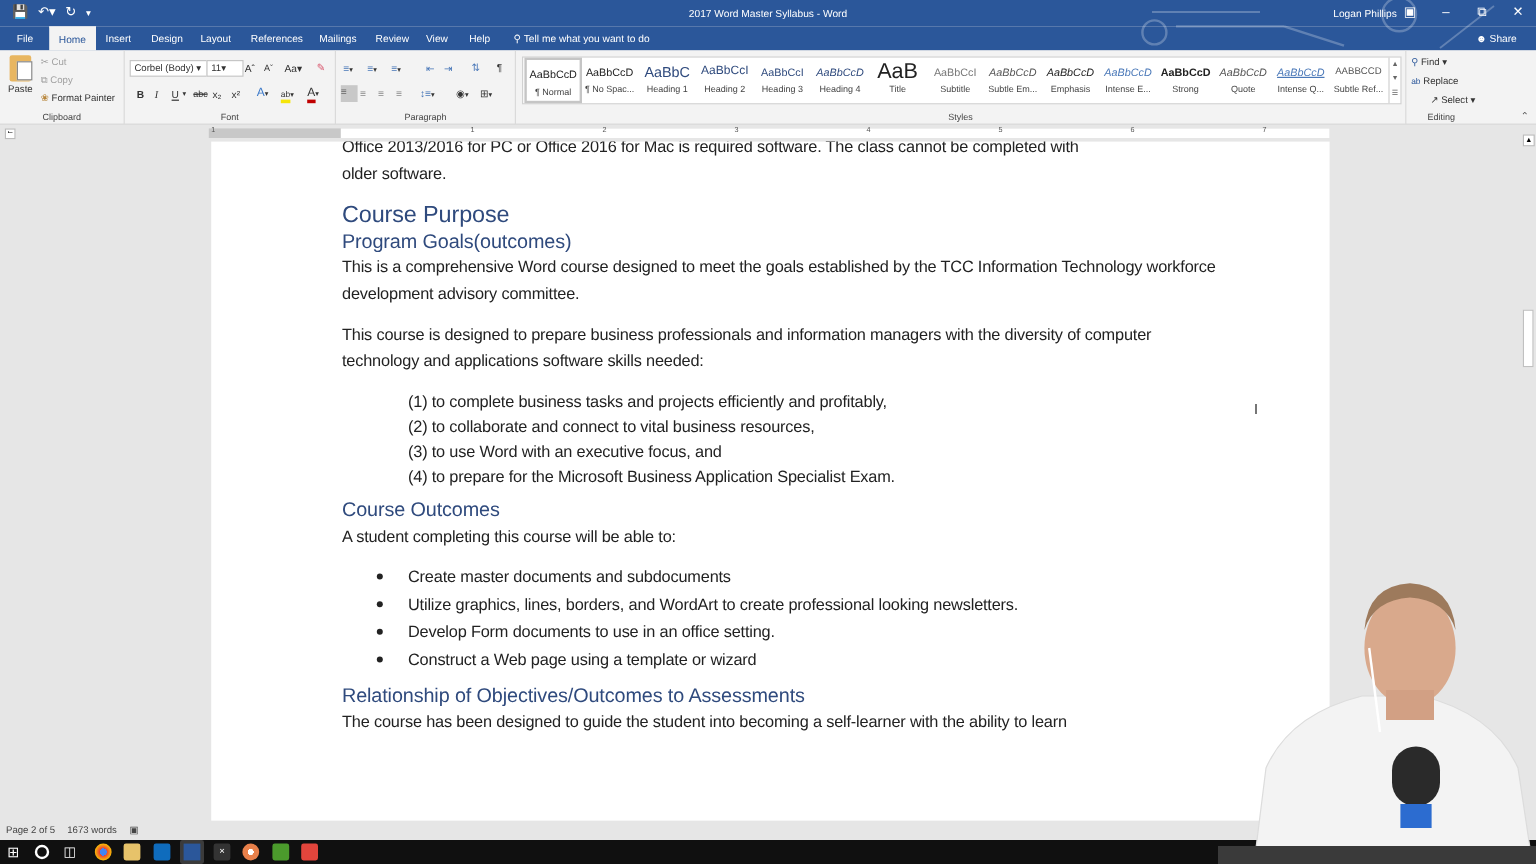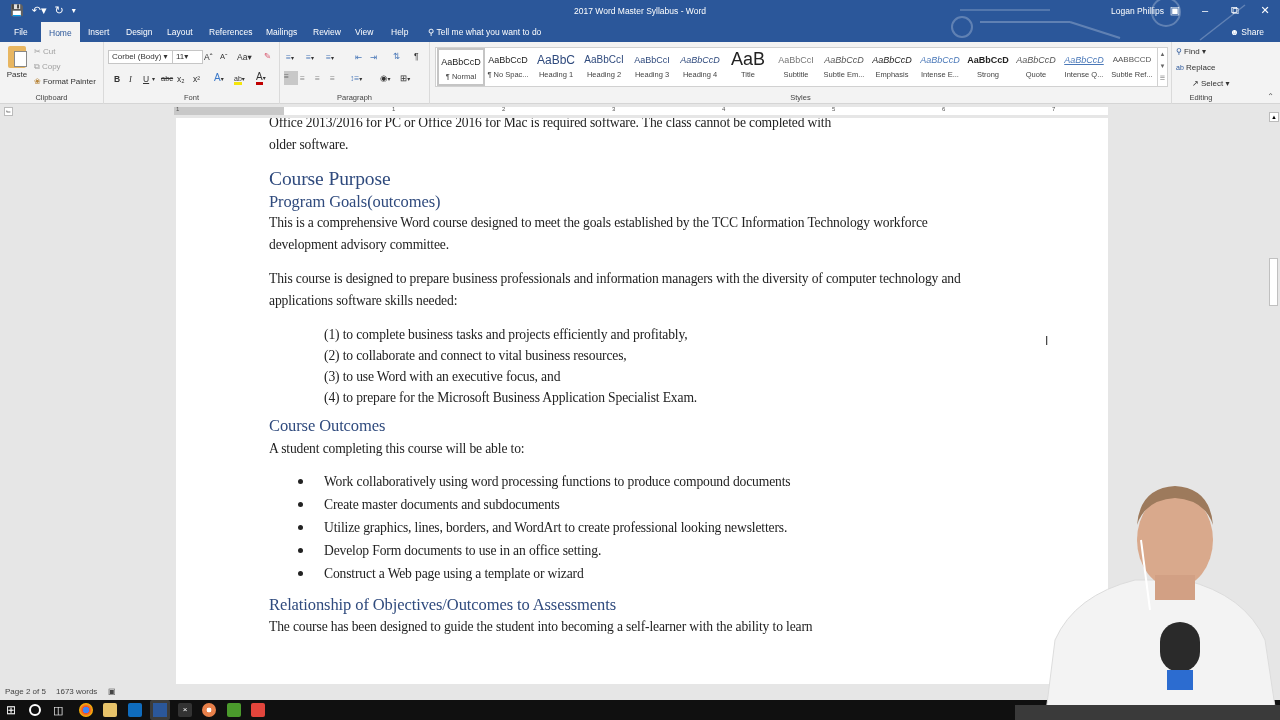--- a/index.html
+++ b/index.html
@@ -41,21 +41,21 @@
 .edit{position:absolute;font-size:8px;color:#333}
 
 .rulerbar{position:absolute;left:0;top:104px;width:1280px;height:14px;background:#e6e6e6}
 .ruler{position:absolute;left:174px;top:107px;width:934px;height:8px;background:#c8c8c8}
 .ruler .white{position:absolute;left:110px;top:0;width:824px;height:8px;background:#fff}
 .ruler .ticks{position:absolute;left:0;top:0;width:100%;height:8px;font-size:6px;color:#555}
 .ruler .num{position:absolute;top:-1px}
 .tabsel{position:absolute;left:4px;top:107px;width:9px;height:9px;background:#fff;border:1px solid #bbb;font-size:6px;line-height:7px;text-align:center}
 
 .page{position:absolute;left:176px;top:118px;width:932px;height:566px;background:#fff;overflow:hidden}
-.doc{position:absolute;left:93px;top:0;width:730px;font-family:Liberation Serif, serif;color:#222}
+.doc{position:absolute;left:109px;top:0;width:730px;font-family:Liberation Sans, sans-serif;color:#222}
 .p{font-size:13.6px;line-height:22px;letter-spacing:-.15px}
 .h1{font-size:19.5px;color:#2f4a7d;letter-spacing:-.1px}
 .h2{font-size:16.5px;color:#2f4a7d;letter-spacing:-.1px}
 .numlist{padding-left:55px}
 .numlist div{font-size:13.6px;line-height:21px;letter-spacing:-.15px}
 .bullets{padding-left:55px}
 .bullets div{position:relative;font-size:13.6px;line-height:23px;letter-spacing:-.15px}
 .bullets div:before{content:"";position:absolute;left:-26px;top:9px;width:5px;height:5px;border-radius:50%;background:#222}
 .cursor{position:absolute;left:1045px;top:334px;font-size:12px;color:#333}
 
@@ -277,21 +277,20 @@
       <div class="p" style="margin-top:12px">This course is designed to prepare business professionals and information managers with the diversity of computer technology and applications software skills needed:</div>
       <div class="numlist" style="margin-top:12px">
         <div>(1) to complete business tasks and projects efficiently and profitably,</div>
         <div>(2) to collaborate and connect to vital business resources,</div>
         <div>(3) to use Word with an executive focus, and</div>
         <div>(4) to prepare for the Microsoft Business Application Specialist Exam.</div>
       </div>
       <div class="h2" style="margin-top:8px">Course Outcomes</div>
       <div class="p" style="margin-top:2px">A student completing this course will be able to:</div>
       <div class="bullets" style="margin-top:10px">
-        <div>Work collaboratively using word processing functions to produce compound documents</div>
         <div>Create master documents and subdocuments</div>
         <div>Utilize graphics, lines, borders, and WordArt to create professional looking newsletters.</div>
         <div>Develop Form documents to use in an office setting.</div>
         <div>Construct a Web page using a template or wizard</div>
       </div>
       <div class="h2" style="margin-top:10px">Relationship of Objectives/Outcomes to Assessments</div>
       <div class="p" style="margin-top:1px">The course has been designed to guide the student into becoming a self-learner with the ability to learn</div>
     </div>
   </div>
 

